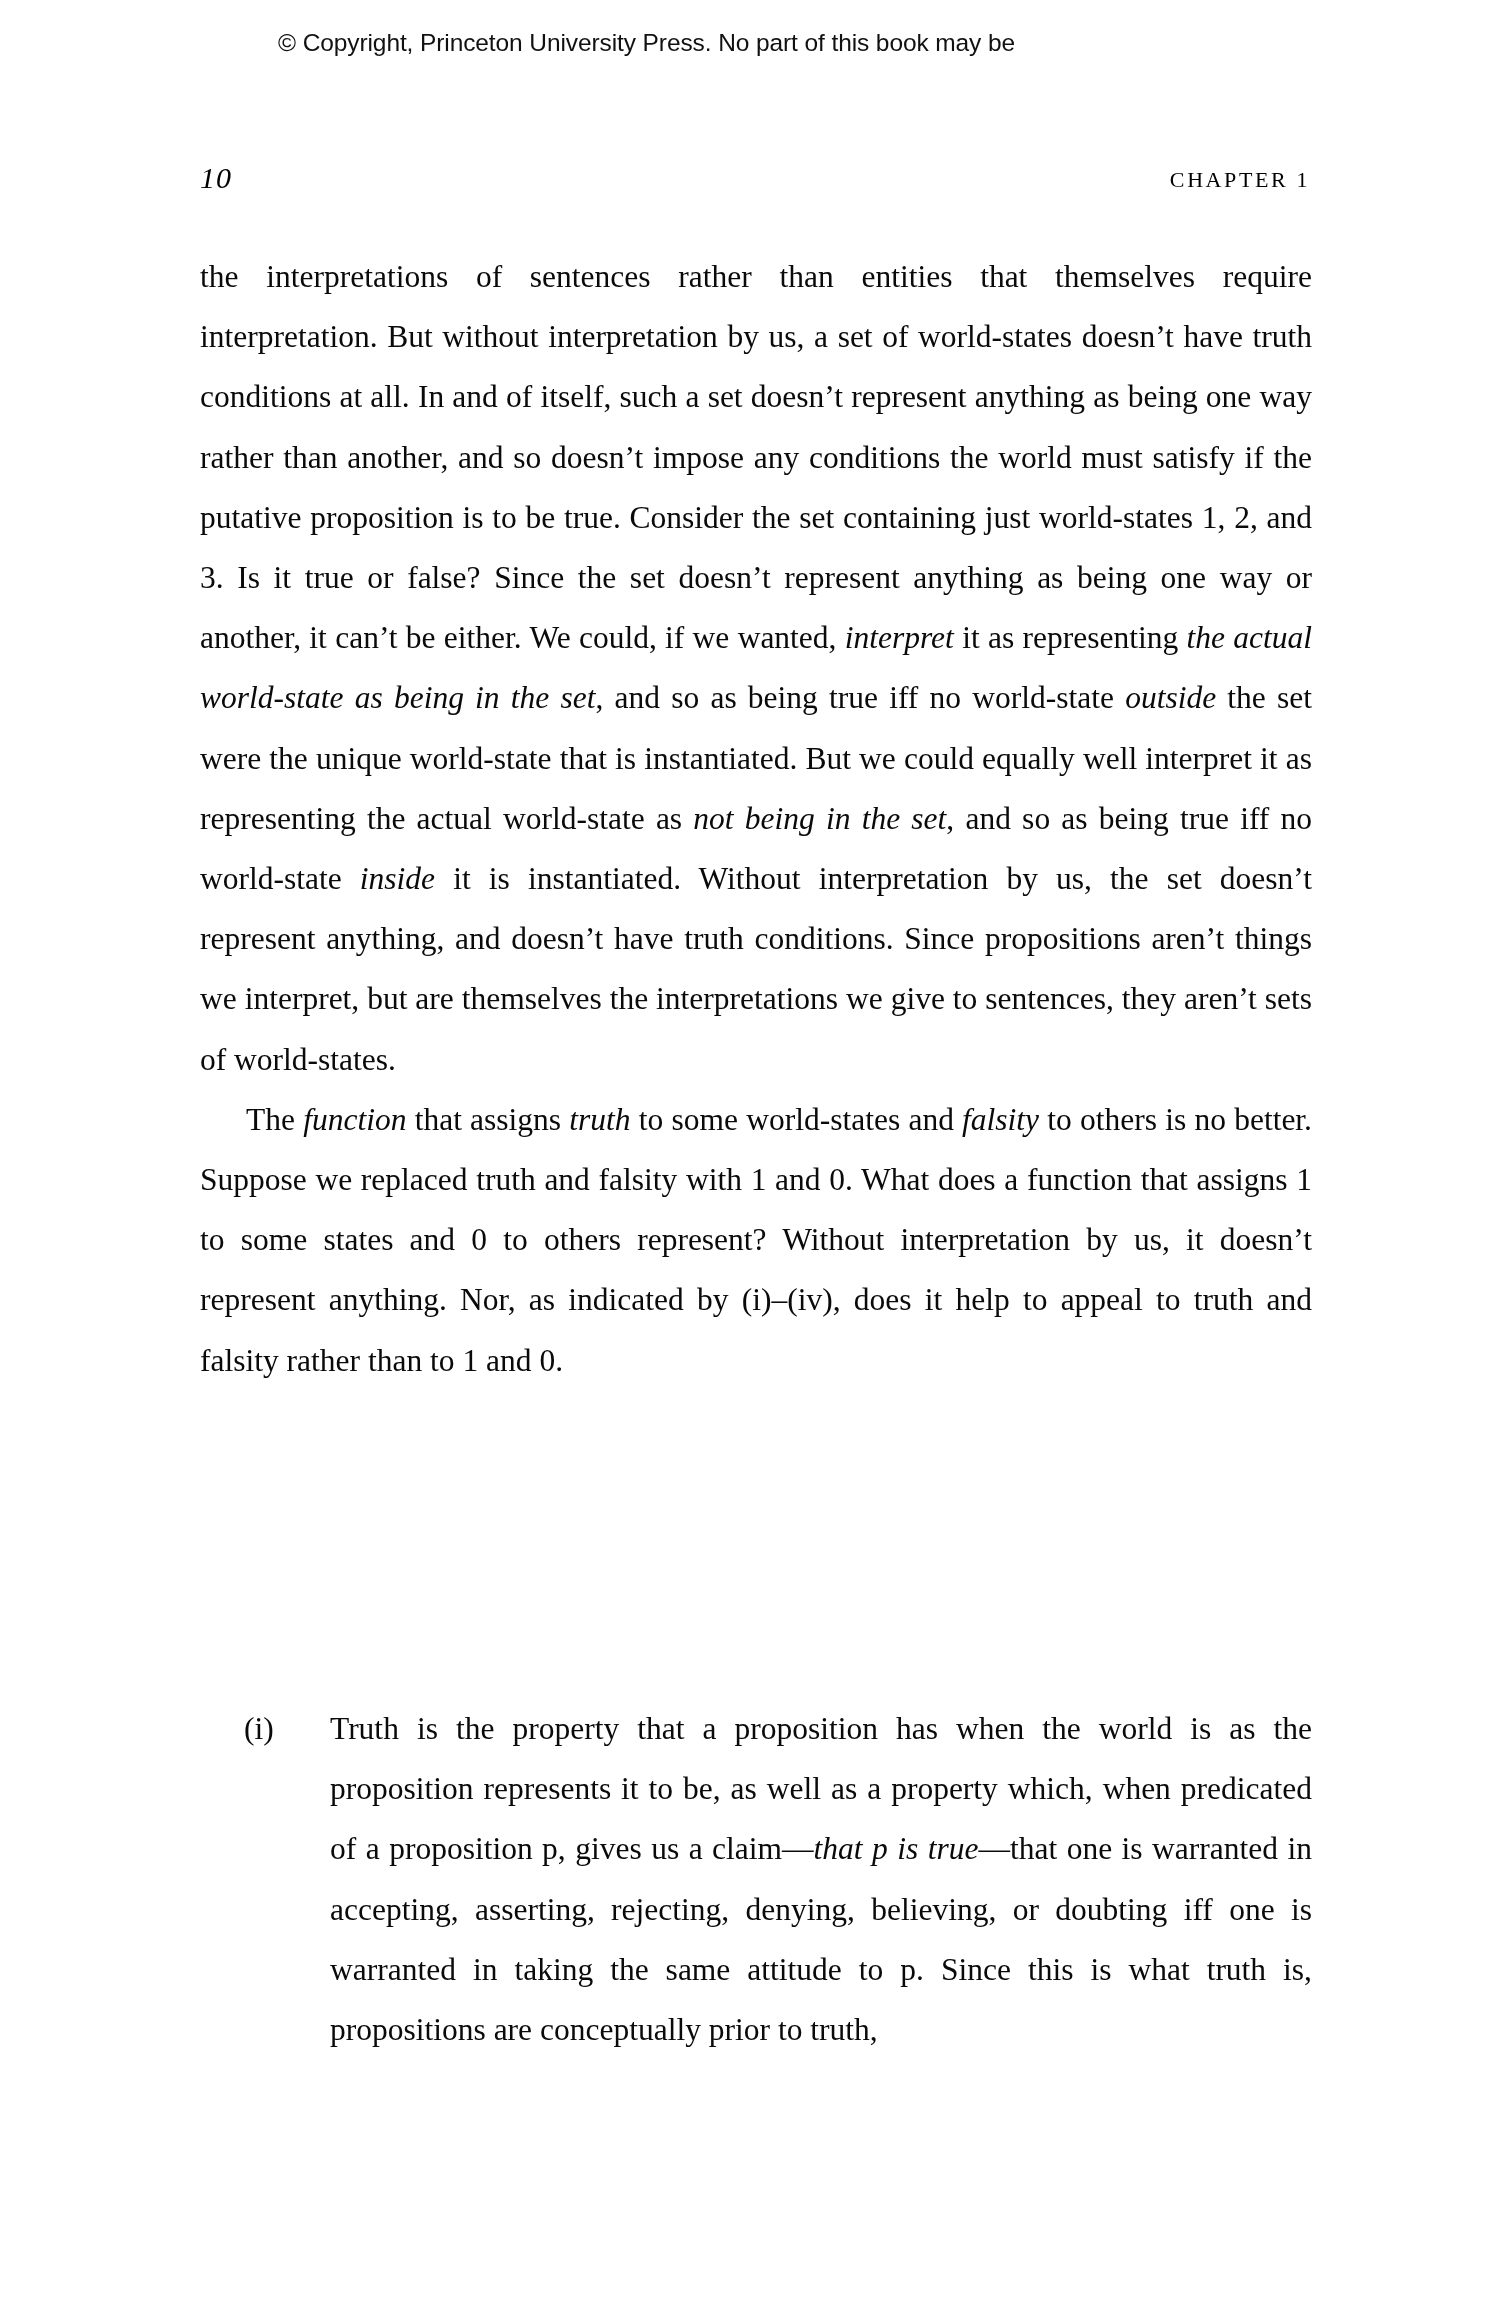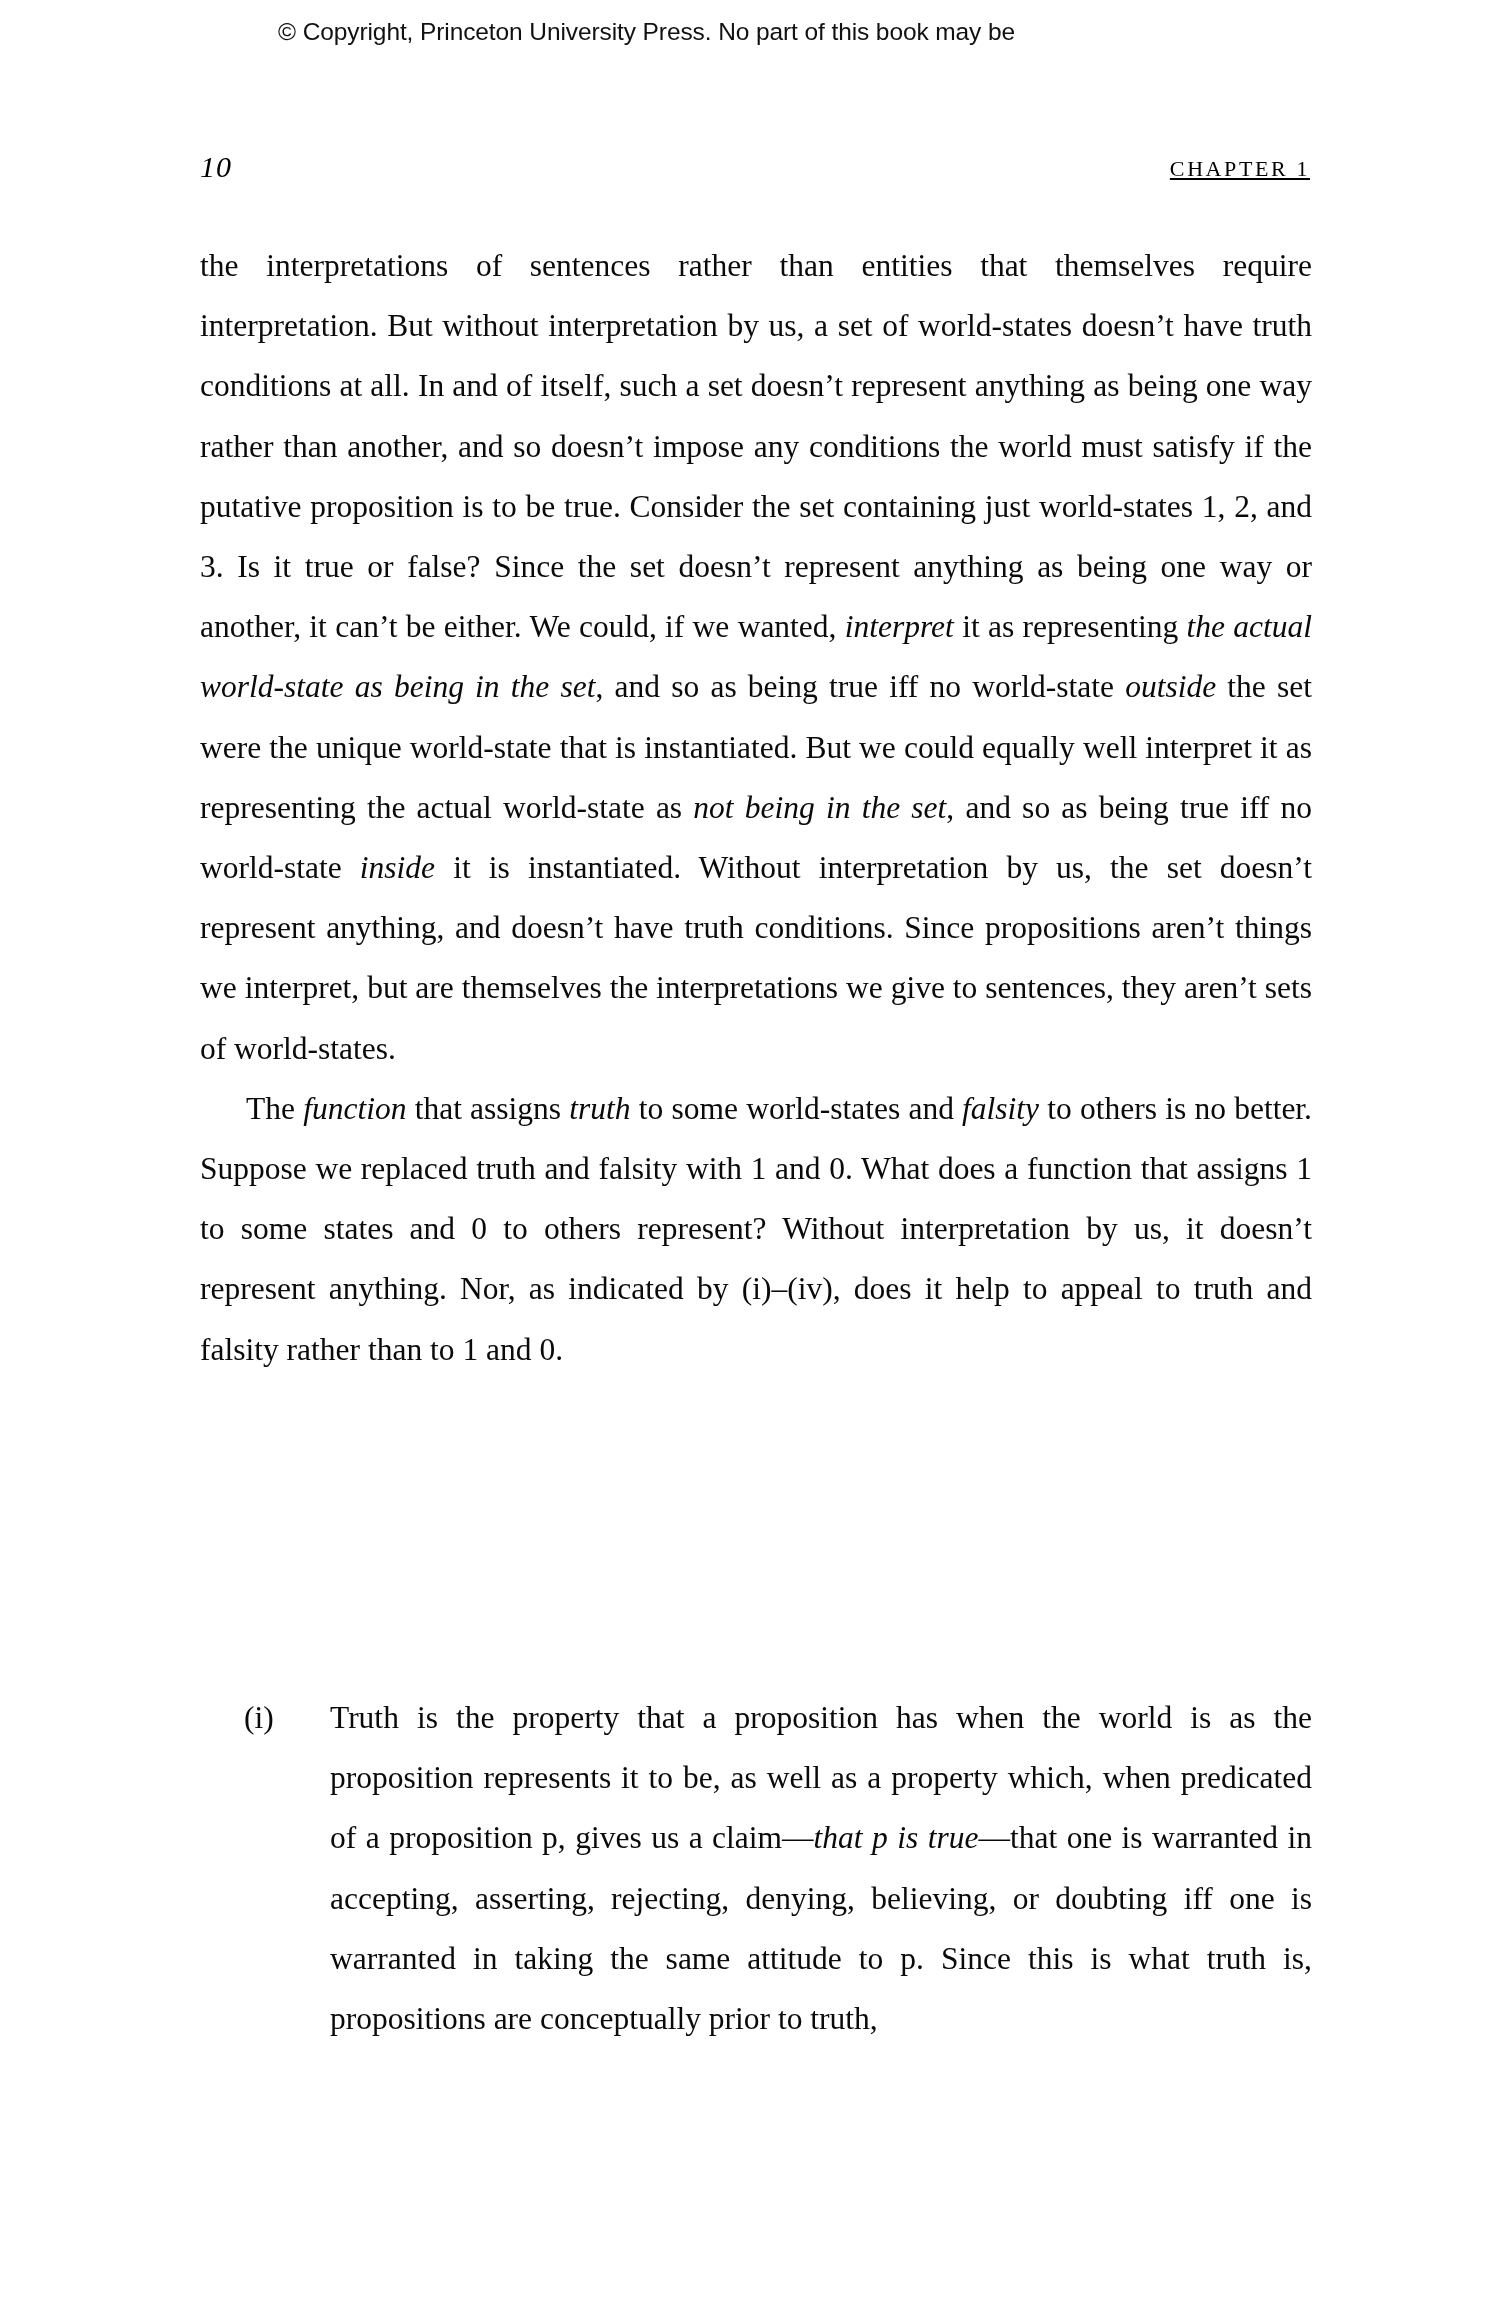--- a/index.html
+++ b/index.html
@@ -7,21 +7,21 @@
     margin: 0;
     padding: 0;
     background: #ffffff;
   }
 
   .page {
     position: relative;
     width: 1500px;
     height: 2076px;
     background: #ffffff;
-    margin: 0 auto;
+    margin: 11px auto;
     overflow: hidden;
   }
 
   
   .copyright-notice {
     position: absolute;
     left: 278px;
     top: 14px;
     width: 940px;
     font-family: "Liberation Sans", sans-serif;
@@ -53,21 +53,20 @@
   }
   .chapter-label {
     position: absolute;
     right: 0;
     top: 6px;
     font-family: "Liberation Serif", serif;
     font-size: 22px;
     color: #000000;
     letter-spacing: 2.6px;
     font-variant: normal;
-    text-decoration: underline;
   }
 
   
   .body-column {
     position: absolute;
     left: 200px;
     top: 236px;
     width: 1112px;
     font-family: "Liberation Serif", serif;
     font-size: 31.5px;

